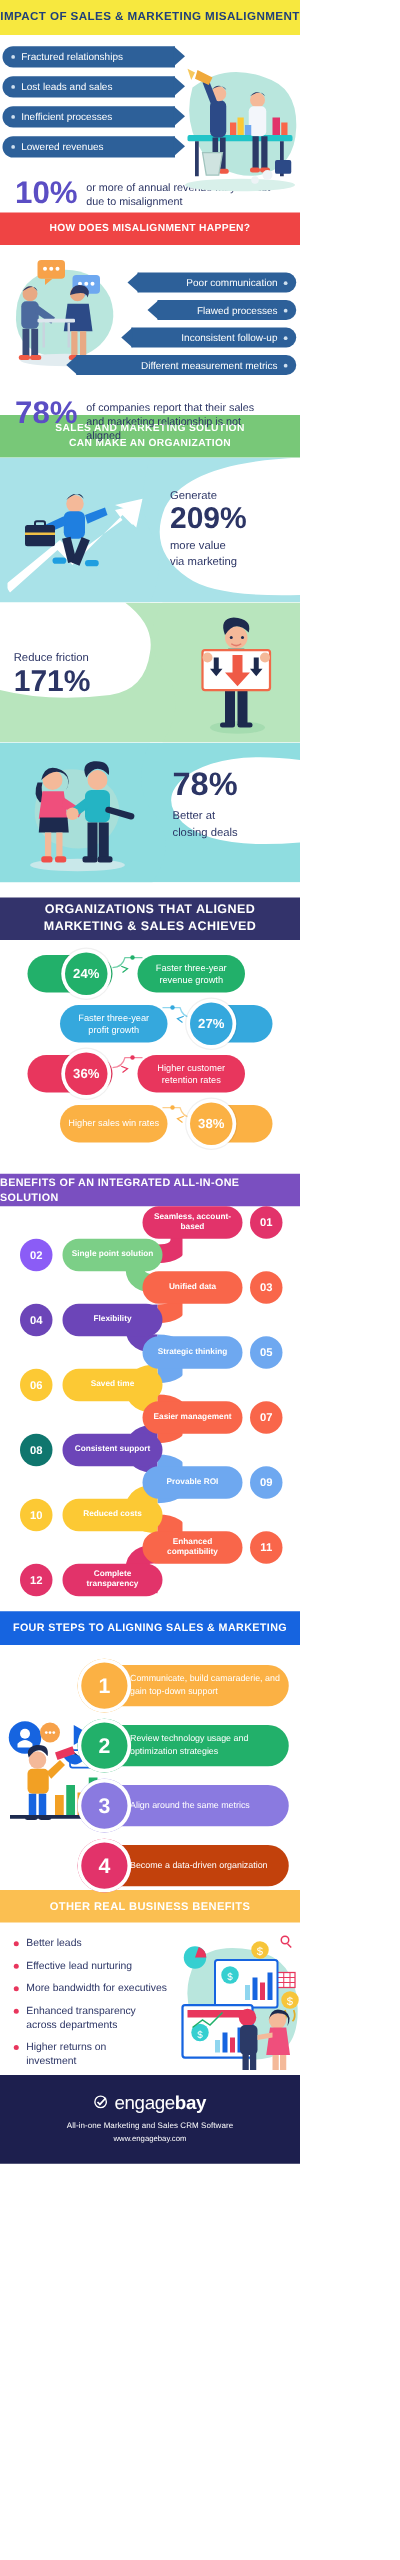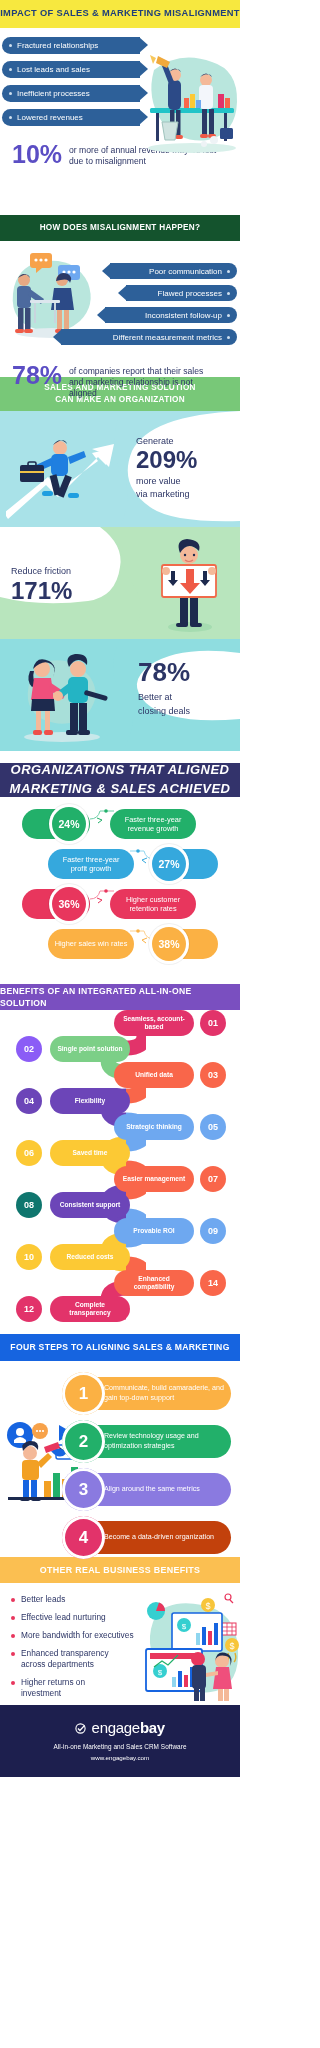--- a/index.html
+++ b/index.html
@@ -10,23 +10,23 @@
   }
   .page { width:240px; height:2048px; position:relative; }
 
   
   .band {
     width:100%; font-weight:bold;
     letter-spacing:0.035em; line-height:1.45;
     display:flex; align-items:center; justify-content:center;
   }
   .band-yellow { background:#f7e83f; color:#1f3f7a; height:28px; font-size:9.3px; }
-  .band-coral  { background:#14532d; color:#fff;    height:26px; font-size:8.2px;margin-top:45px; }
+  .band-coral  { background:#ef4444; color:#fff;    height:26px; font-size:8.2px; }
   .band-green  { background:#78c878; color:#fff;    height:34px; font-size:8.2px; }
-  .band-navy   { background:#33336b; color:#fff;    height:34px; font-size:13px;font-style:italic; }
+  .band-navy   { background:#33336b; color:#fff;    height:34px; font-size:10px; }
   .band-purple { background:#7a4fc0; color:#fff;    height:26px; font-size:8.6px; }
   .band-blue   { background:#1664e0; color:#fff;    height:27px; font-size:8.6px; }
   .band-amber  { background:#fbbf51; color:#fff;    height:26px; font-size:8.9px; }
   .band span { display:block; }
 
   
   .sec { position:relative; }
   .arrow-list { padding:9px 0 6px; position:relative; z-index:3; }
   .arrow-r {
     position:relative; background:#2d6099; color:#fff;
@@ -562,21 +562,21 @@
       <div class="sn-num" style="left:16px; background:#fcc934;">
         <span>10</span>
       </div>
     </div>
 
     <div style="position:absolute; left:0; top:260px; width:240px; height:26px;">
       <div class="sn-pill" style="left:114px; width:80px; background:#f9664a;">
         <span>Enhanced compatibility</span>
       </div>
       <div class="sn-num" style="left:200px; background:#f9664a;">
-        <span>14</span>
+        <span>11</span>
       </div>
     </div>
 
     <div style="position:absolute; left:0; top:286px; width:240px; height:26px;">
       <div class="sn-pill" style="left:50px; width:80px; background:#e2336a;">
         <span>Complete transparency</span>
       </div>
       <div class="sn-num" style="left:16px; background:#e2336a;">
         <span>12</span>
       </div>

